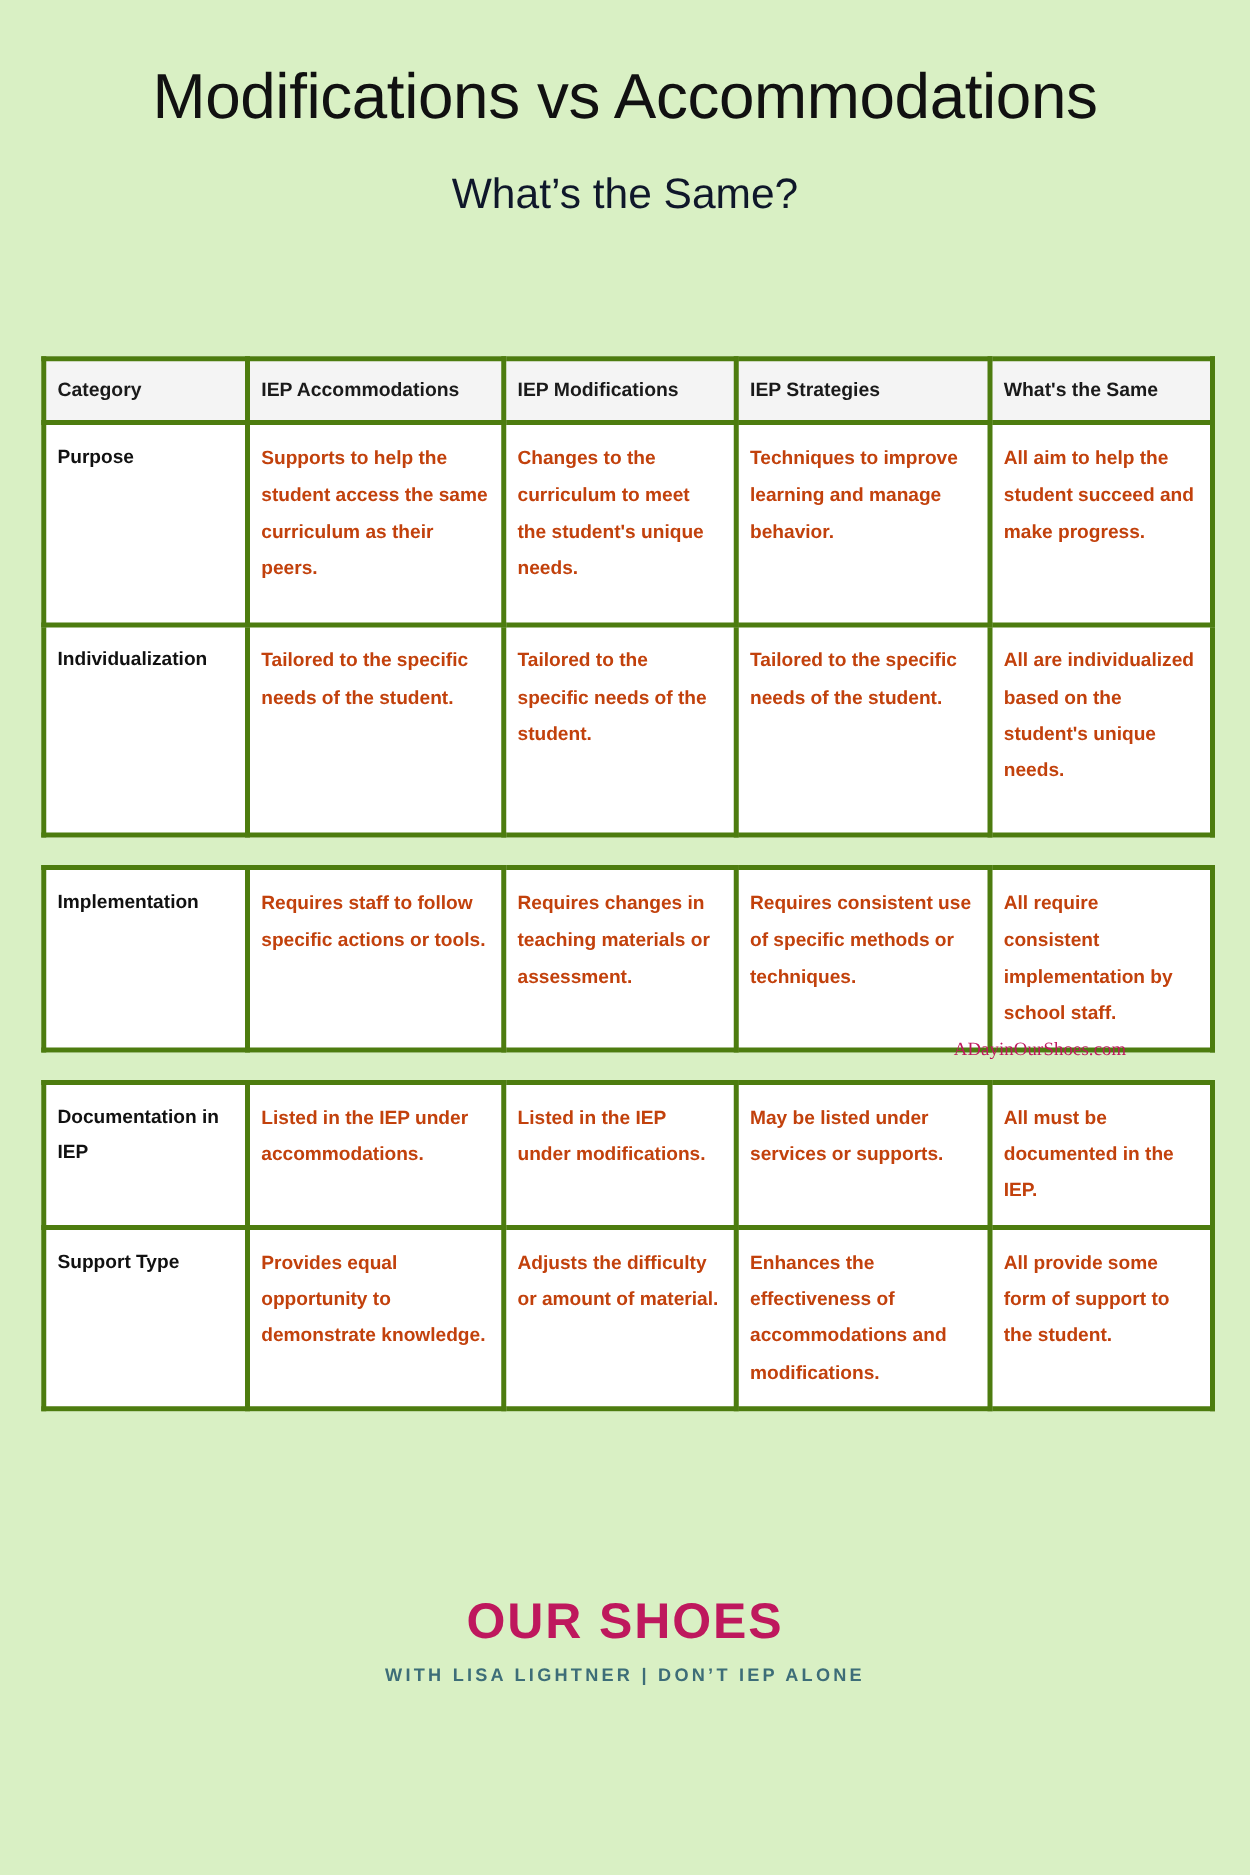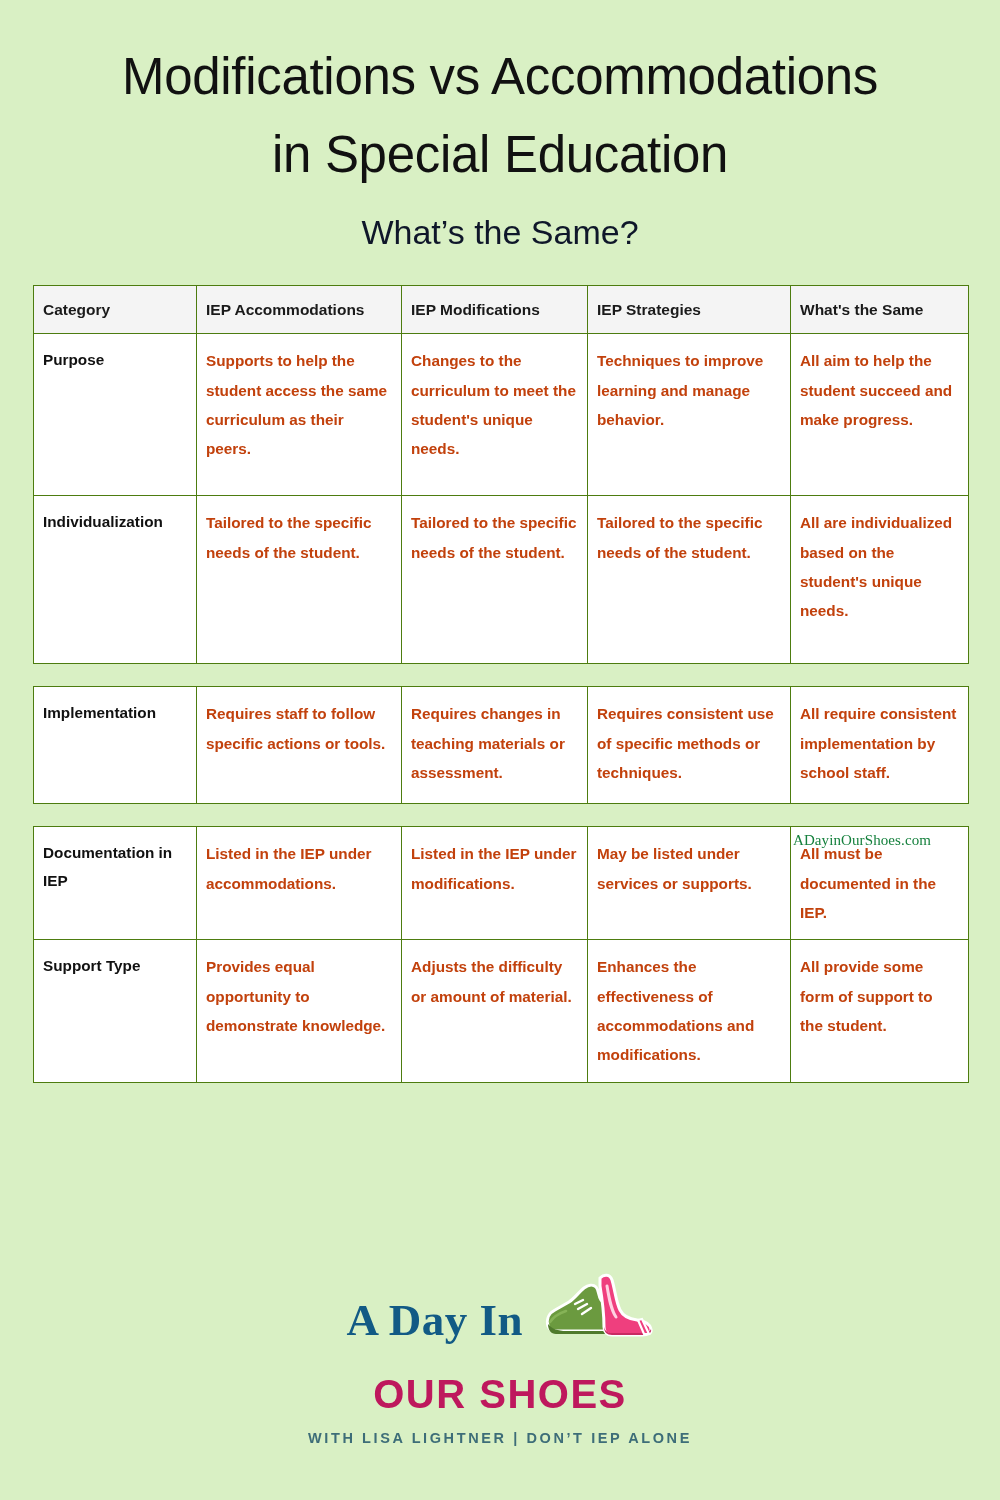--- a/index.html
+++ b/index.html
@@ -57,21 +57,21 @@
   }
   .tbl.group-gap { margin-top: 22px; }
 
   .tbl col.c0 { width: 163px; }
   .tbl col.c1 { width: 205px; }
   .tbl col.c2 { width: 186px; }
   .tbl col.c3 { width: 203px; }
   .tbl col.c4 { width: 178px; }
 
   .tbl th, .tbl td {
-    border: 1px solid #4d7c0f;
+    border: 4px solid #4d7c0f;
     vertical-align: top;
     padding: 12px 9px 12px 9px;
     text-align: left;
   }
 
   .tbl thead th {
     background: #f4f4f4;
     font-size: 15.5px;
     font-weight: 700;
     color: #1a1a1a;
@@ -96,25 +96,25 @@
   tr.r-purpose td          { height: 162px; }
   tr.r-individualization td{ height: 168px; }
   tr.r-goal td             { height: 120px; }
   tr.r-implementation td   { height: 117px; }
   tr.r-documentation td    { height: 90px; }
   tr.r-support td          { height: 117px; }
 
   
   .watermark {
     position: absolute;
-    left: 793px;
+    left: 763px;
     top: 832px;
     font-family: "Liberation Serif", serif;
     font-size: 15px;
-    color: #15803d;
+    color: #be185d;
     letter-spacing: 0.1px;
     white-space: nowrap;
     z-index: 5;
     pointer-events: none;
   }
 
   
   .logo {
     position: absolute;
     left: 0;
@@ -160,21 +160,20 @@
     margin-top: 14px;
   }
 </style>
 </head>
 <body>
 
 <div class="page">
 
   <div class="titles">
     <div class="title-line">Modifications vs Accommodations</div>
-    <div class="title-line">in Special Education</div>
     <div class="subtitle">What’s the Same?</div>
   </div>
 
   <div class="table-wrap">
 
     <table class="tbl">
       <colgroup>
           <col class="c0">
           <col class="c1">
           <col class="c2">
@@ -251,42 +250,17 @@
           <td>All provide some form of support to the student.</td>
         </tr>
       </tbody>
     </table>
 
   </div>
 
   <div class="watermark">ADayinOurShoes.com</div>
 
   <div class="logo">
-    <div class="logo-row1">
-      <span class="logo-aday">A Day In</span>
-      <span class="shoes">
-        <svg width="112" height="74" viewBox="0 0 112 74" xmlns="http://www.w3.org/2000/svg">
-
-          <g>
-            <path d="M6 54 C4 47 7 41 13 38 L27 30 C33 26 37 20 42 16 C46 13 51 12 54 15 C57 18 56 24 59 28 C63 34 70 36 74 40 C78 43 80 47 79 52 C78 57 73 59 67 59 L14 59 C10 59 7 57 6 54 Z" fill="#6b9a3f" stroke="#ffffff" stroke-width="3"></path>
-            <path d="M6 52 C10 57 16 59 24 59 L67 59 C73 59 78 57 79 52 C79 56 78 60 72 62 L14 62 C9 62 6 58 6 52 Z" fill="#4f7a2c"></path>
-
-            <path d="M33 32 L41 28 M36 37 L45 32 M40 42 L49 36" stroke="#ffffff" stroke-width="2.4" fill="none" stroke-linecap="round"></path>
-
-            <path d="M8 50 C12 44 18 41 24 39" stroke="#86b357" stroke-width="2.6" fill="none" stroke-linecap="round"></path>
-          </g>
-
-          <g transform="translate(56,0)">
-            <path d="M2 6 C6 2 12 2 14 8 C17 18 18 30 22 38 C25 44 31 47 39 48 C46 49 52 52 53 57 C54 61 50 63 44 63 L14 63 C9 63 6 60 6 55 C6 42 4 26 2 14 Z" fill="#ef3f7e" stroke="#ffffff" stroke-width="3"></path>
-            <path d="M6 55 C6 60 9 63 14 63 L44 63 C50 63 54 61 53 57 C52 60 48 61 42 61 L14 61 C10 61 7 59 6 55 Z" fill="#c92a62"></path>
-
-            <path d="M40 48 L46 62 L51 62 L44 47 Z" fill="#ef3f7e" stroke="#ffffff" stroke-width="2.2"></path>
-
-            <path d="M9 14 C11 26 13 38 18 45" stroke="#ffd2e2" stroke-width="3" fill="none" stroke-linecap="round"></path>
-          </g>
-        </svg>
-      </span>
-    </div>
     <div class="logo-ourshoes">OUR SHOES</div>
     <div class="logo-tag">WITH LISA LIGHTNER  |  DON’T IEP ALONE</div>
   </div>
 
 </div>
 
 </body></html>

